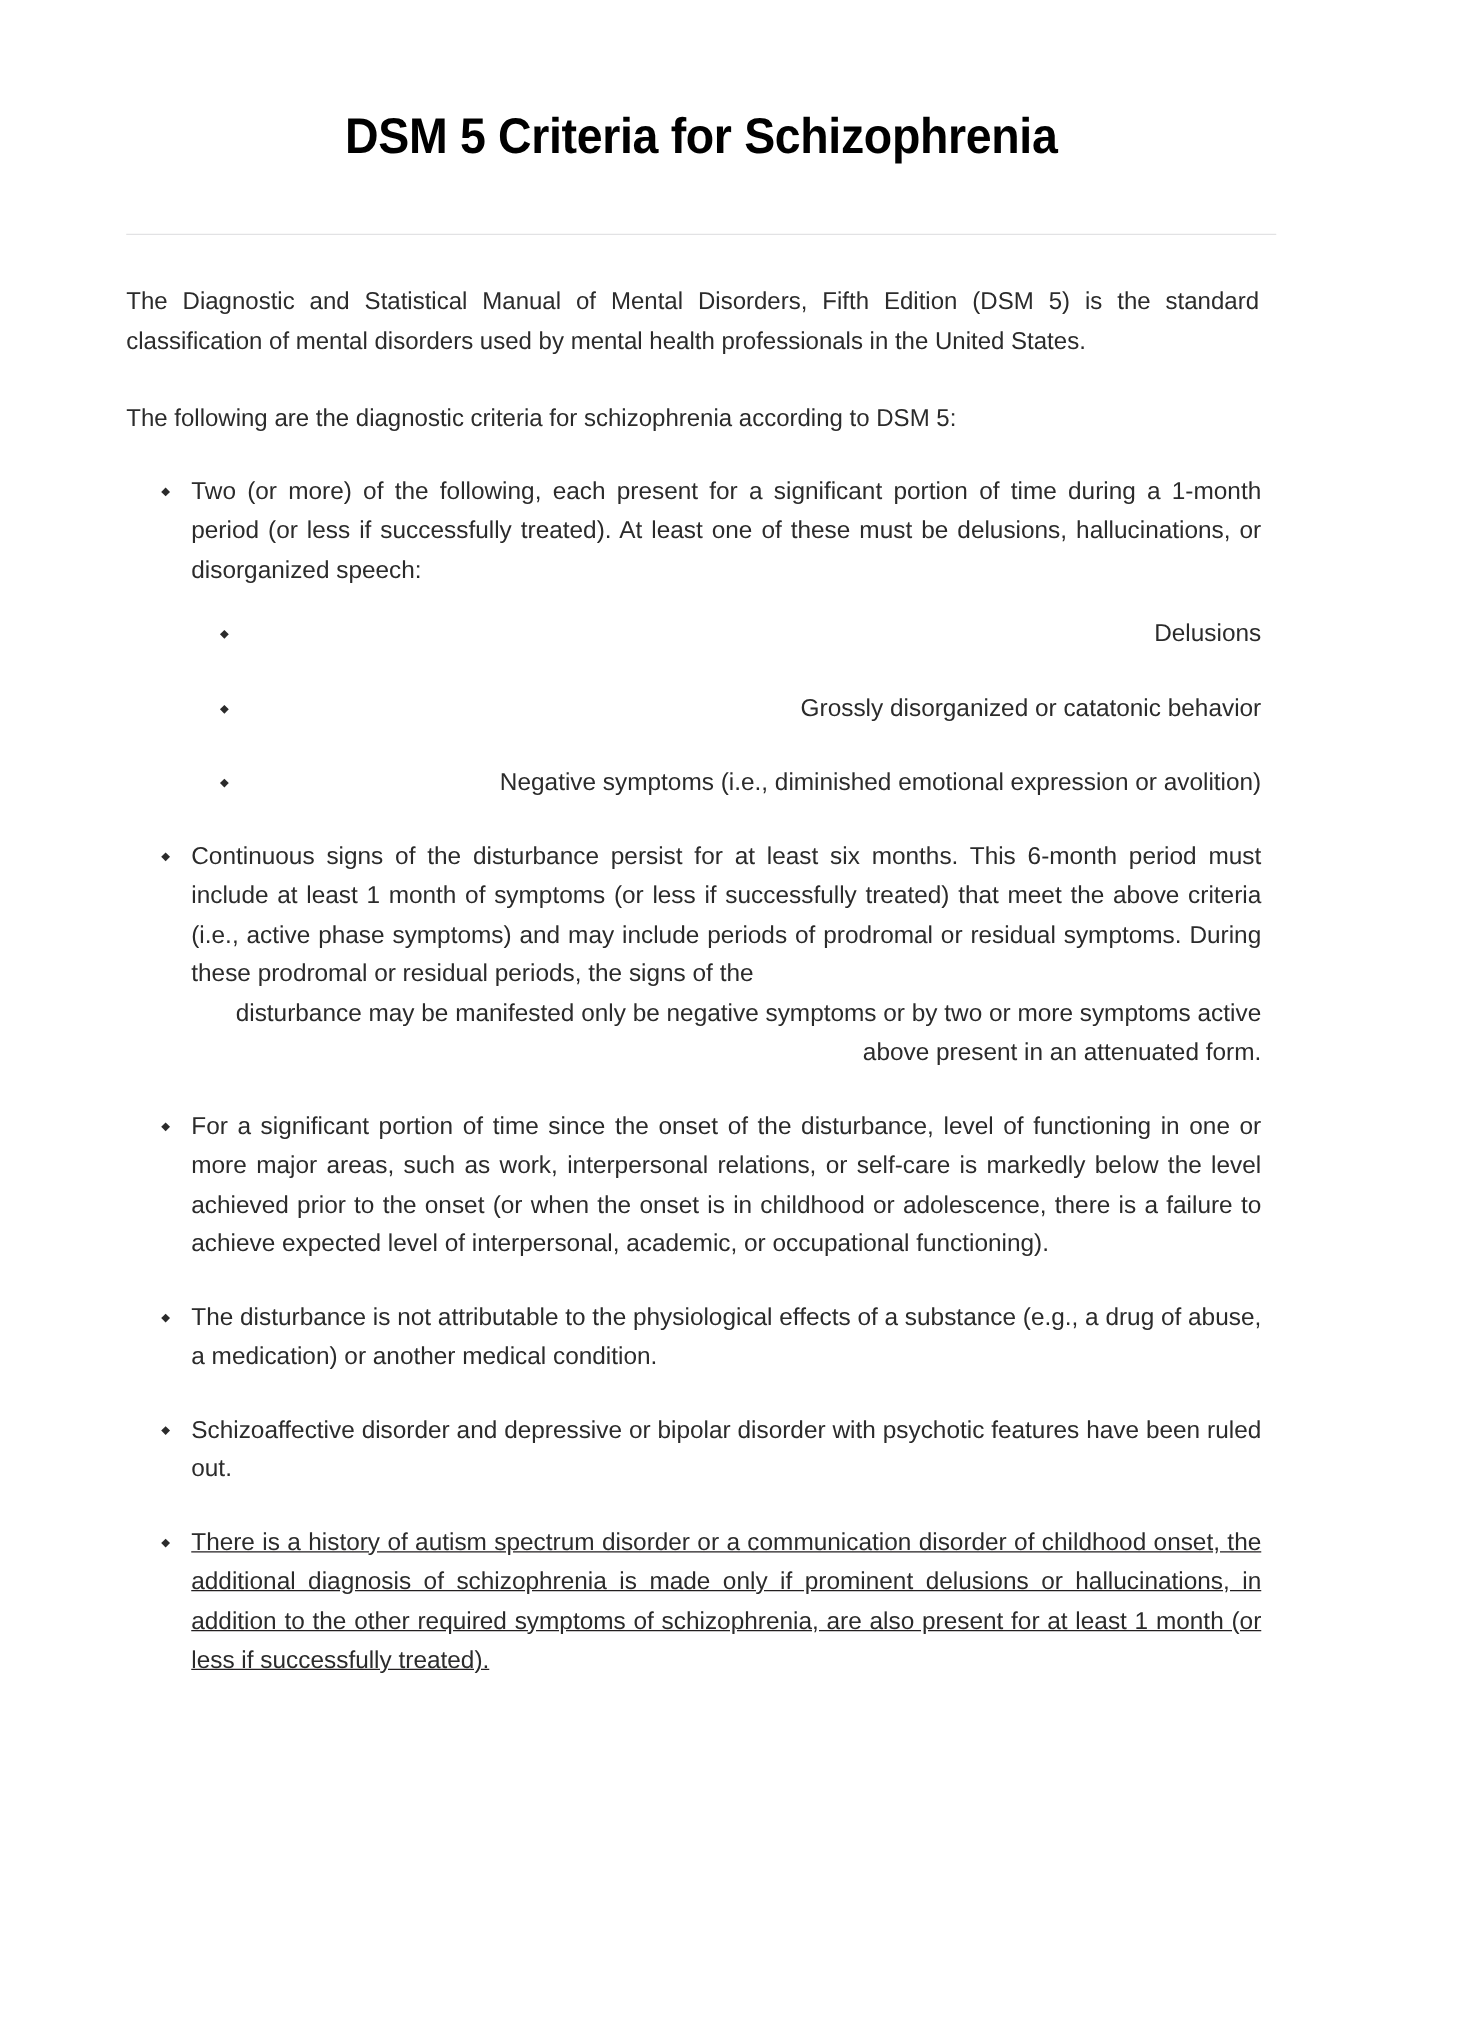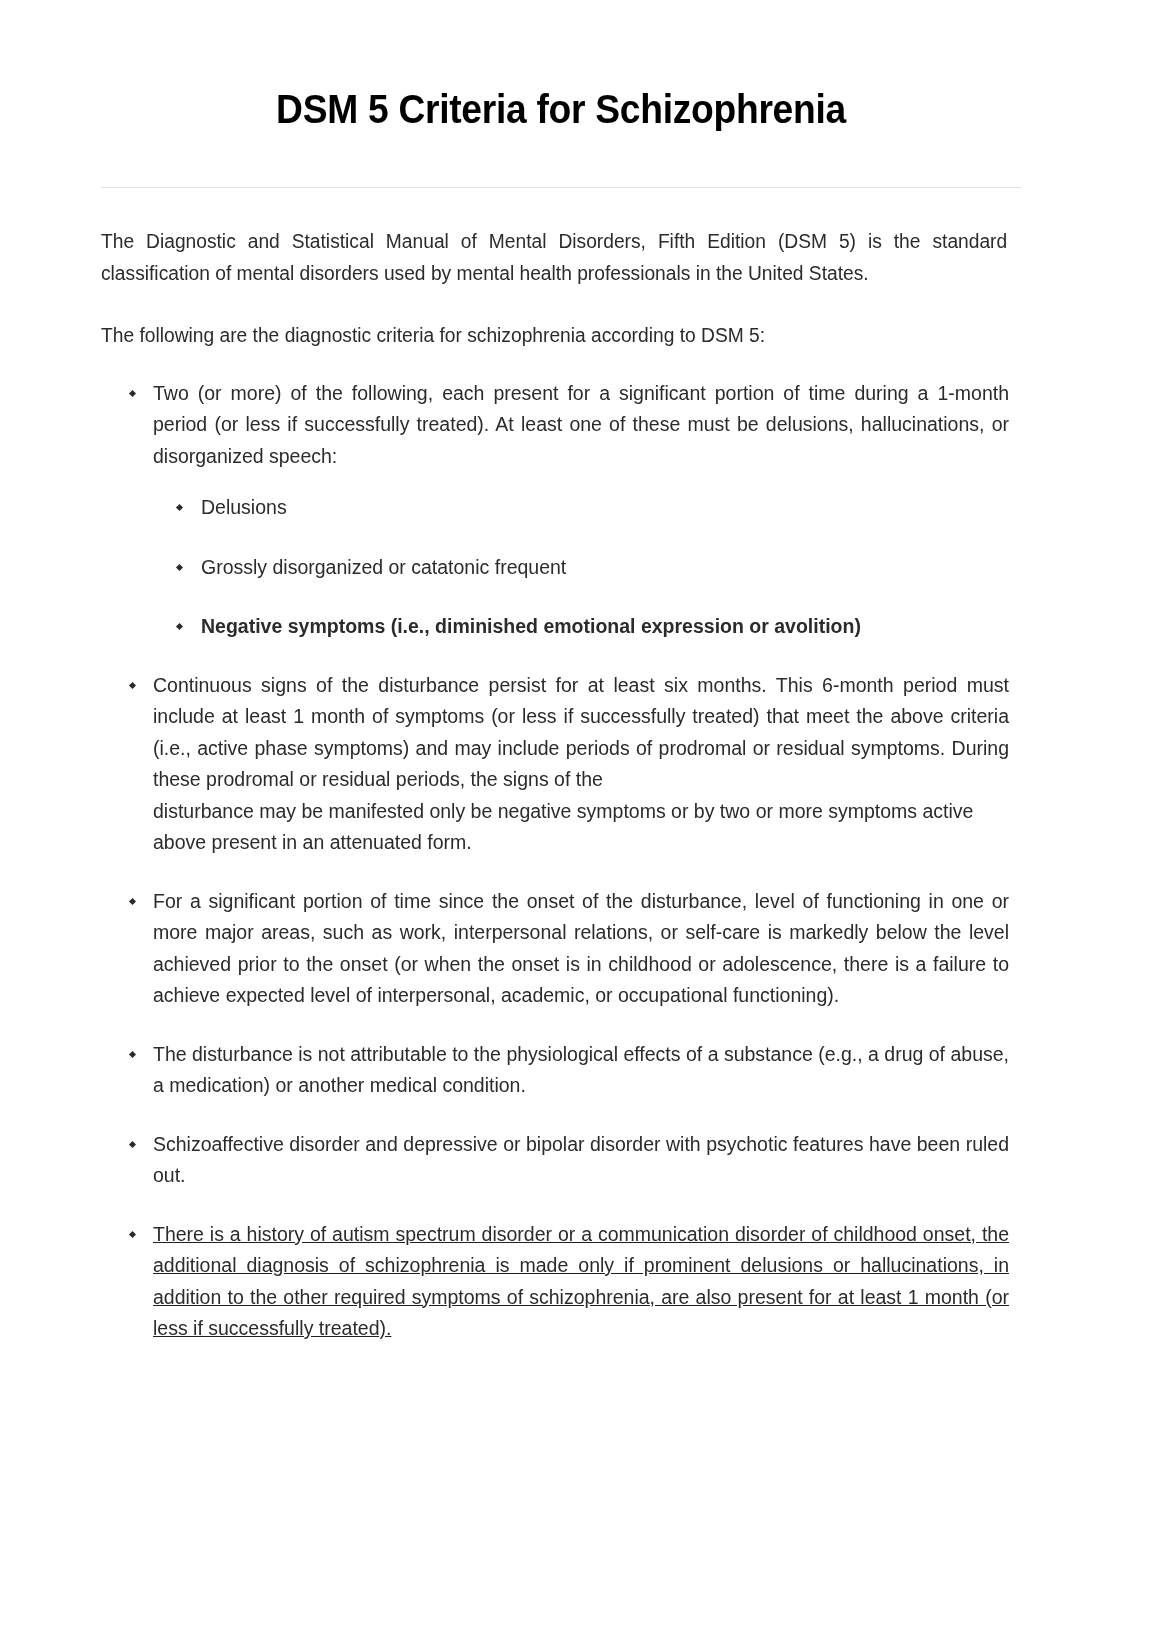--- a/index.html
+++ b/index.html
@@ -96,21 +96,20 @@
     padding: 0;
   }
 
   ul.level2 > li {
     position: relative;
     padding-left: 48px;
     margin-bottom: 28px;
   }
   ul.level2 > li:last-child {
     margin-bottom: 14px;
-    font-weight: bold;
   }
 
   .bullet {
     position: absolute;
     left: 17px;
     top: 13px;
     width: 5px;
     height: 5px;
     background: #2b2b2b;
     transform: rotate(45deg);
@@ -121,21 +120,21 @@
 
   .li-text {
     display: block;
     font-size: 19.5px;
     line-height: 31.5px;
     text-align: justify;
     text-justify: inter-word;
     color: #2b2b2b;
   }
   .li-text.nojustify {
-    text-align: left;
+    text-align: right;
   }
 </style>
 </head>
 <body>
 
 <div class="page">
   <div class="content">
 
     <h1 class="doc-title">DSM 5 Criteria for Schizophrenia</h1>
 
@@ -153,21 +152,21 @@
           <span class="bullet"></span>
           <span class="li-text">Two (or more) of the following, each present for a significant portion of time during a 1-month period (or less if successfully treated). At least one of these must be delusions, hallucinations, or disorganized speech:</span>
 
           <ul class="level2">
             <li>
               <span class="bullet"></span>
               <span class="li-text nojustify">Delusions</span>
             </li>
             <li>
               <span class="bullet"></span>
-              <span class="li-text nojustify">Grossly disorganized or catatonic frequent</span>
+              <span class="li-text nojustify">Grossly disorganized or catatonic behavior</span>
             </li>
             <li>
               <span class="bullet"></span>
               <span class="li-text nojustify">Negative symptoms (i.e., diminished emotional expression or avolition)</span>
             </li>
           </ul>
         </li>
 
         <li>
           <span class="bullet"></span>

